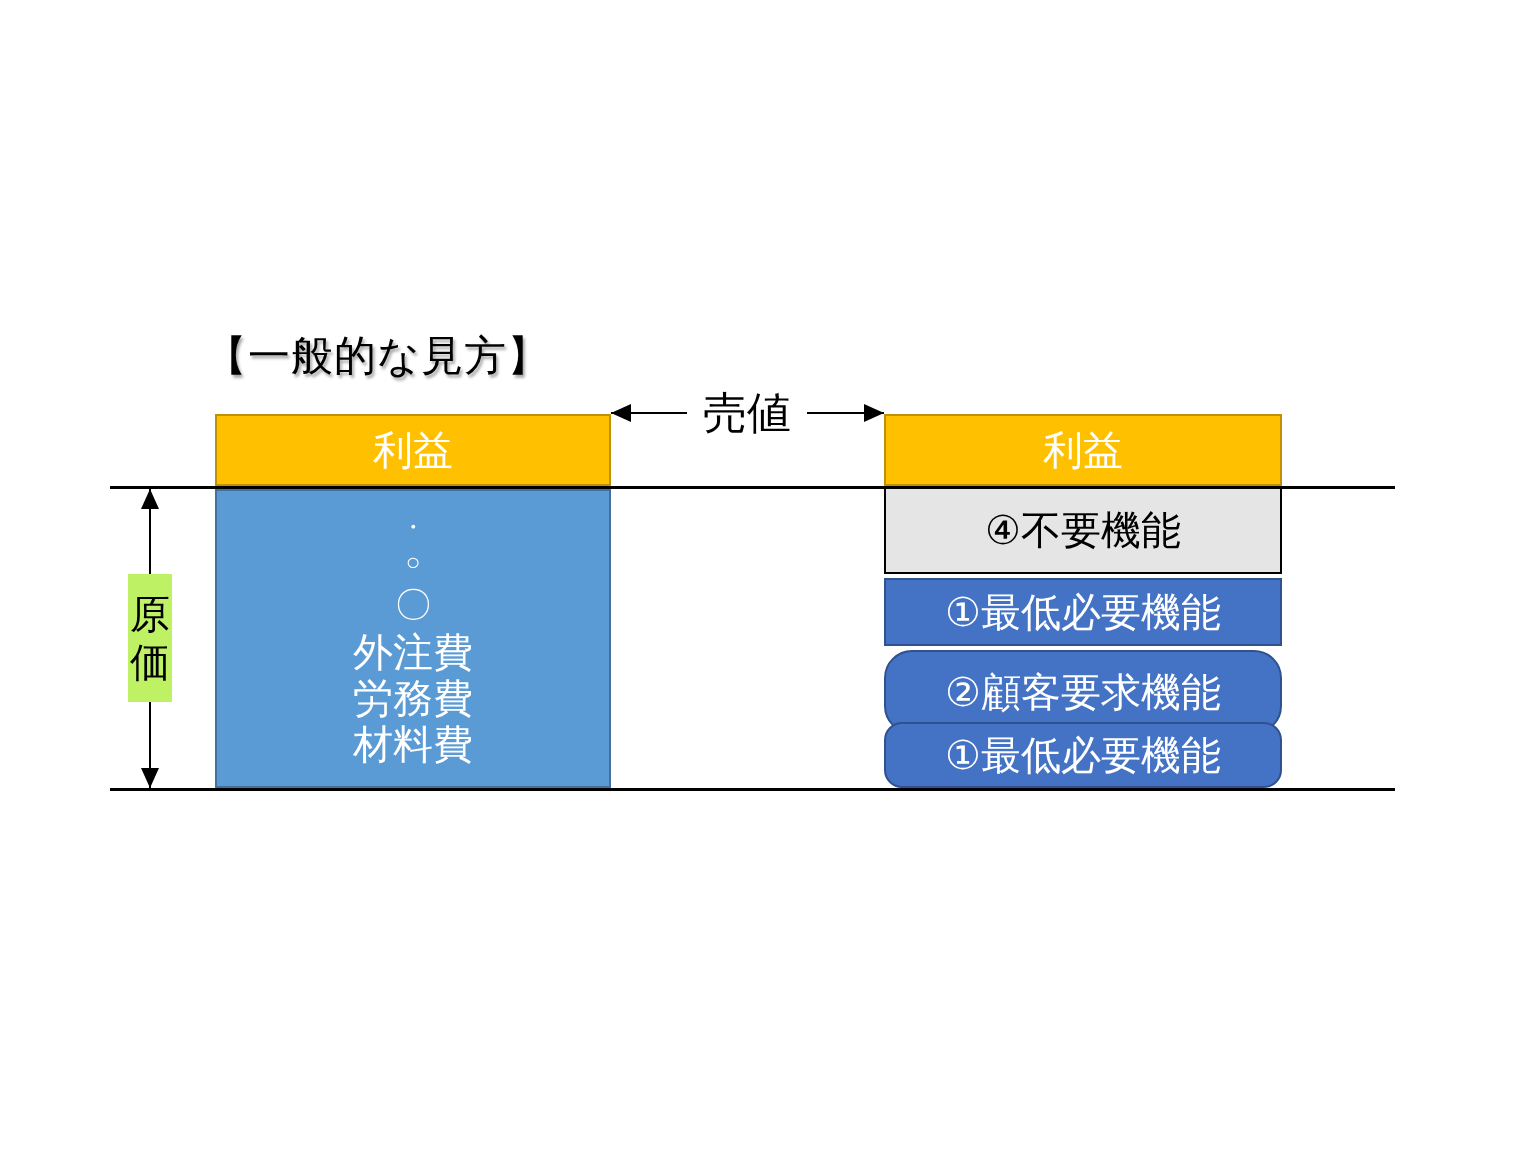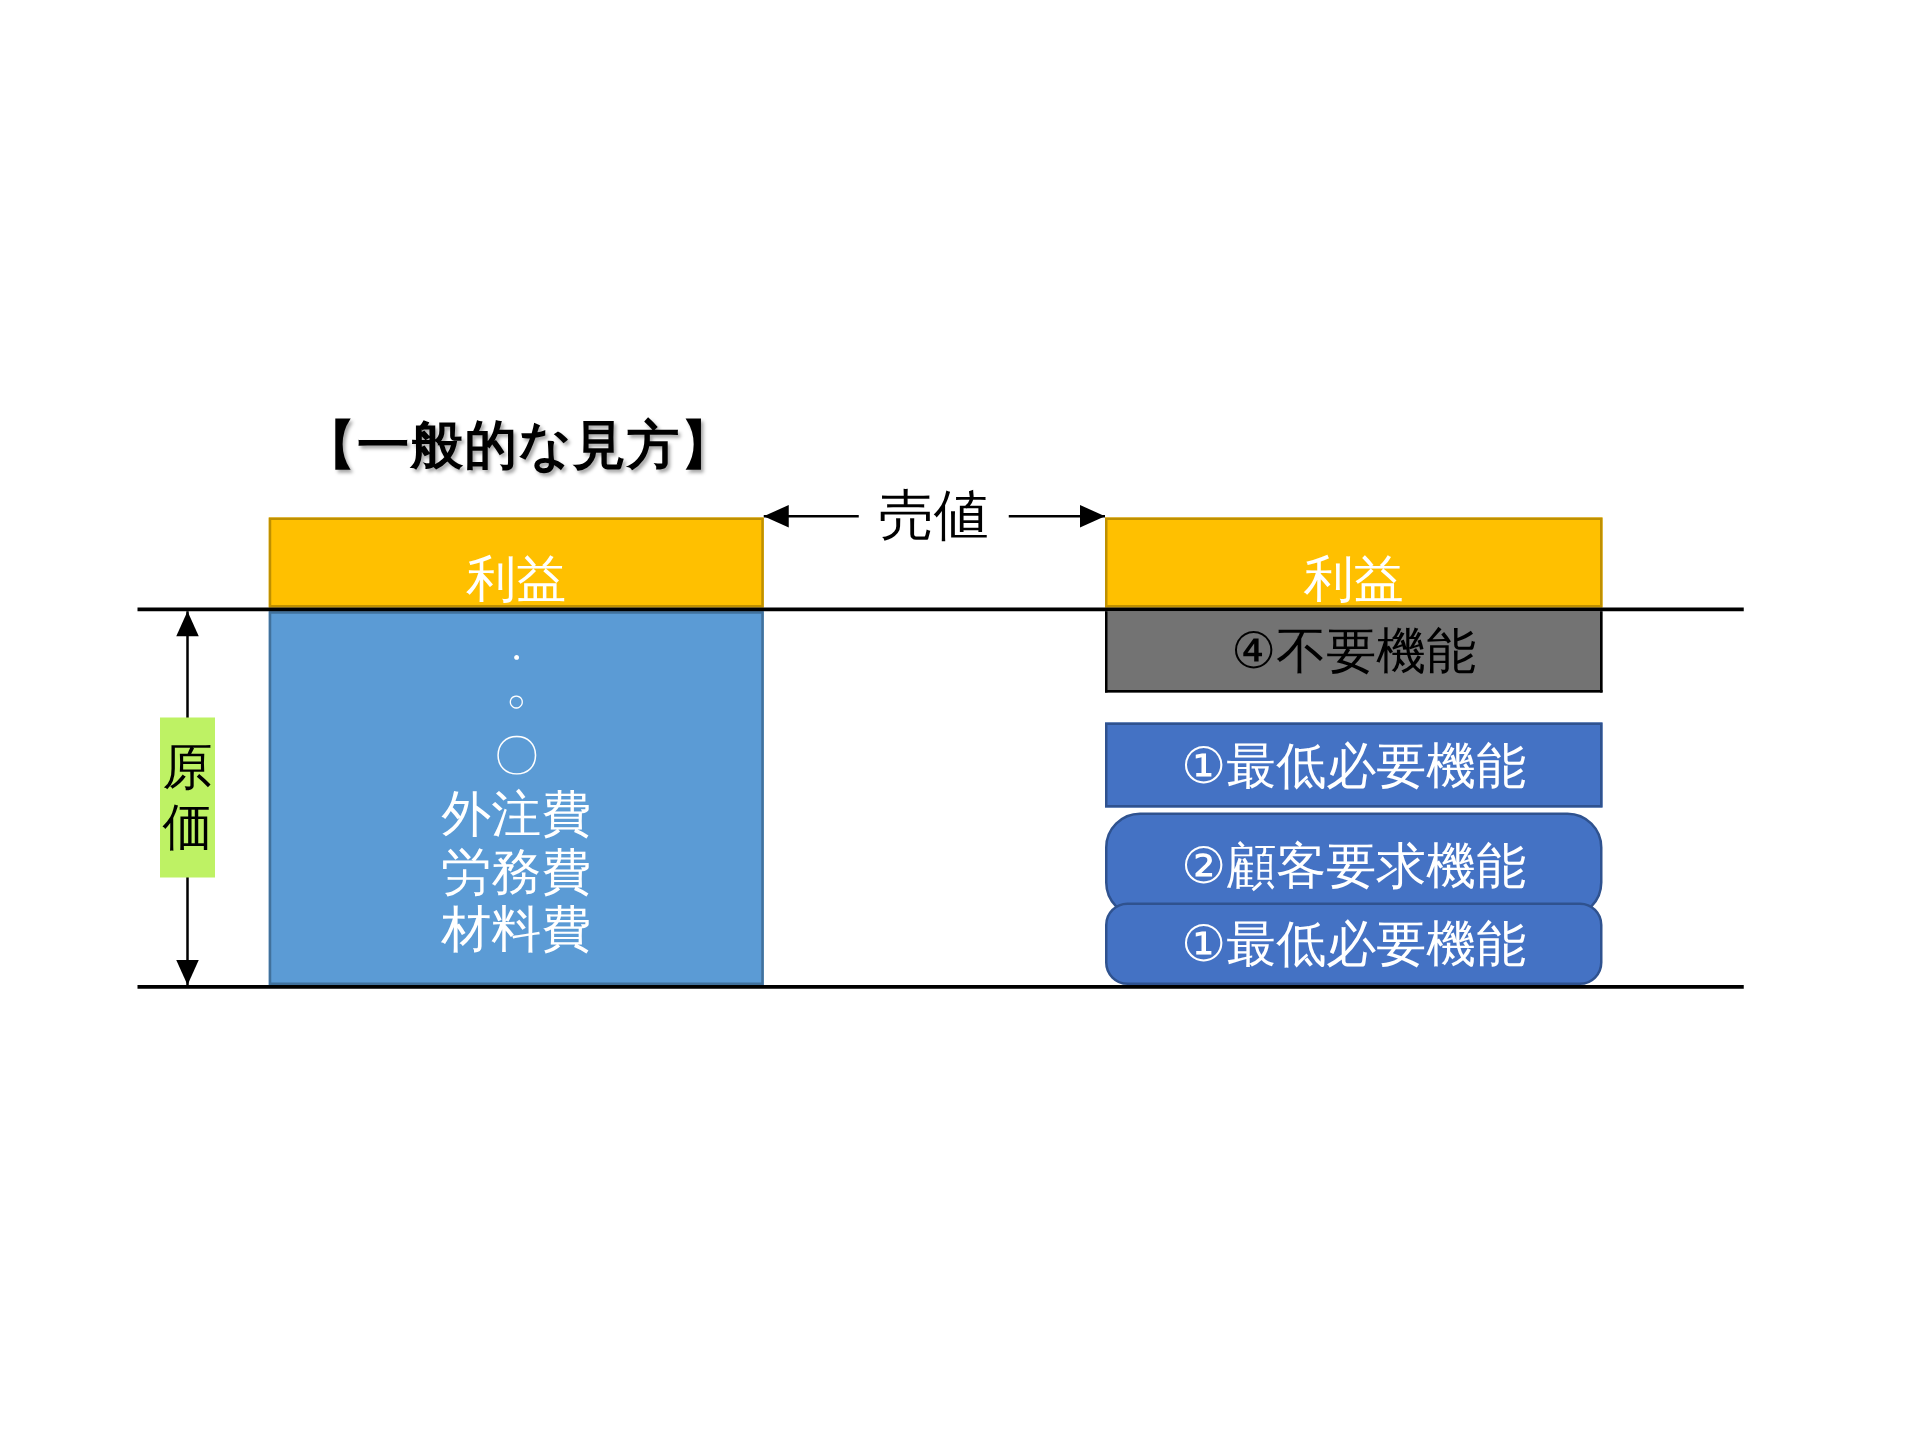--- a/index.html
+++ b/index.html
@@ -7,43 +7,42 @@
     position:relative;
     width:1536px;height:1152px;
     background:#ffffff;
     overflow:hidden;
     font-family:"Liberation Sans","DejaVu Sans",sans-serif;
   }
 
   
   .col-title{
     position:absolute;top:328px;width:420px;
-    text-align:center;
-    font-size:42px;font-weight:bold;color:#000;
+    font-size:42px;font-weight:normal;color:#000;
     text-shadow:2px 3px 3px rgba(0,0,0,0.35);
     letter-spacing:1px;
     white-space:nowrap;
   }
   .col-title.left{left:205px;}
   .col-title.right{left:880px;}
 
   
   .baseline{
     position:absolute;left:110px;width:1285px;height:3px;
     background:var(--line,#000);
   }
   .baseline.top{top:486px;}
   .baseline.bottom{top:788px;}
 
   
   .profit-bar{
     position:absolute;top:414px;height:72px;
     background:var(--profit-fill,#FFC000);
     border:2px solid var(--profit-border,#BF9000);
-    display:flex;align-items:flex-end;justify-content:center;
+    display:flex;align-items:center;justify-content:center;
     box-sizing:border-box;
   }
   .profit-bar.left{left:215px;width:396px;}
   .profit-bar.right{left:884px;width:398px;}
   .profit-label{
     color:#fff;font-size:40px;line-height:1;
   }
 
   
   .cost-box{
@@ -61,22 +60,22 @@
   .cost-item.circle-lg{font-size:36px;line-height:48px;}
   .cost-item.text{font-size:40px;line-height:46px;}
 
   
   .ve-row{
     position:absolute;left:884px;width:398px;
     display:flex;align-items:center;justify-content:center;
     box-sizing:border-box;
   }
   .ve-row.white{
-    top:489px;height:65px;
-    background:#737373;
+    top:489px;height:85px;
+    background:#e5e5e5;
     border-left:2px solid #000;border-right:2px solid #000;border-bottom:2px solid #000;
     color:#000;font-size:40px;
   }
   .ve-row.blue{
     background:var(--ve-function-fill,#4472C4);
     border:2px solid var(--ve-function-border,#2F528F);
     color:#fff;font-size:40px;
   }
   .ve-row.r3{top:578px;height:68px;}
   .ve-row.r2{top:650px;height:84px;border-radius:28px;}

